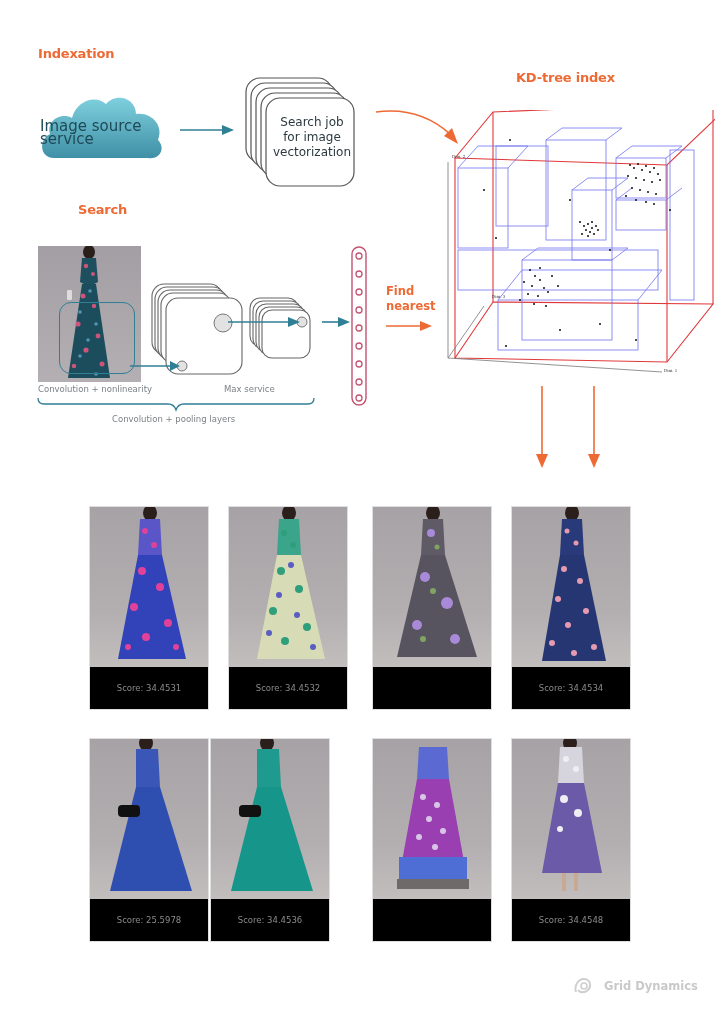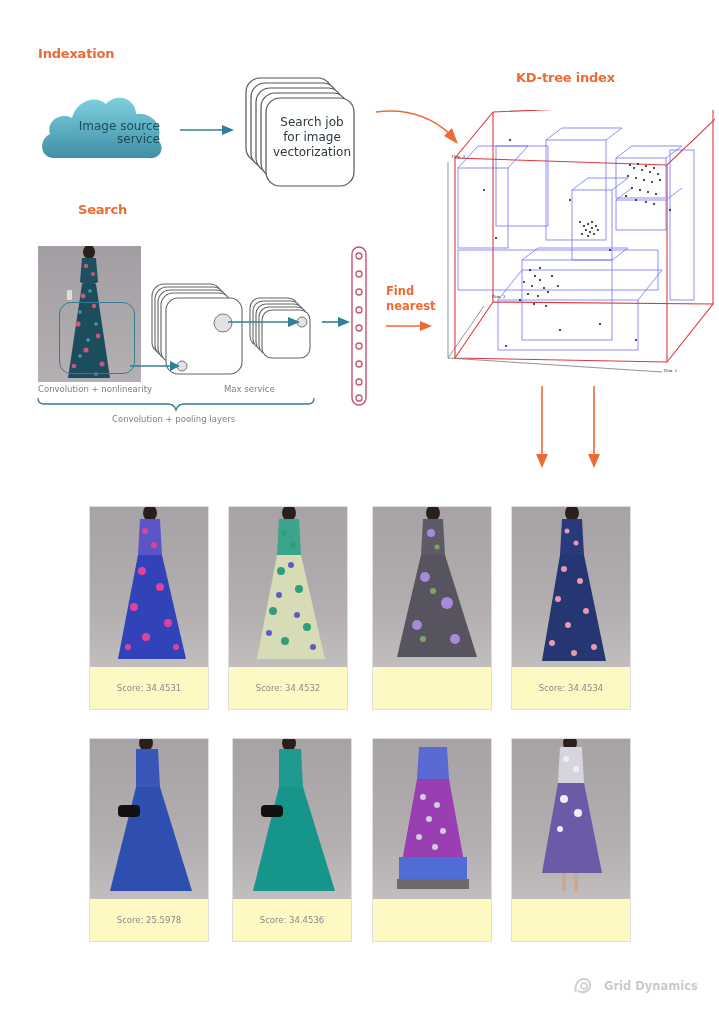--- a/index.html
+++ b/index.html
@@ -1,29 +1,29 @@
 <!DOCTYPE html>
 <html><head>
 <meta charset="utf-8">
 <style>
   html, body { margin: 0; padding: 0; background: #ffffff; }
   body { width: 719px; height: 1024px; position: relative; overflow: hidden;
          font-family: "DejaVu Sans", "Liberation Sans", sans-serif; }
   .abs { position: absolute; }
   .section-title { position: absolute; color: #ee6a35; font-weight: bold; font-size: 13px;
                    font-family: "DejaVu Sans", sans-serif; letter-spacing: -0.2px; }
-  .cloud-label { position: absolute; left: 40px; top: 120px; width: 120px; text-align: right;
-                 font-size: 12px; color: #1e4a57; line-height: 13px; }
+  .cloud-label { position: absolute; left: 40px; top: 120px; width: 120px; text-align: left;
+                 font-size: 15px; color: #1e4a57; line-height: 13px; }
   .spark-label { position: absolute; left: 268px; top: 115px; width: 88px; text-align: center;
                  font-size: 12px; color: #2b3a40; line-height: 15px; }
   .cap { position: absolute; font-size: 8.5px; color: #7b8186; white-space: nowrap; }
   .find { position: absolute; left: 386px; top: 284px; color: #ee6a35; font-weight: bold;
           font-size: 11.5px; line-height: 15px; }
   .card { position: absolute; width: 120px; height: 204px; border: 1px solid #dedede;
-          background: #fef9c3; box-sizing: border-box; }
+          background: #000000; box-sizing: border-box; }
   .card .photo { position: absolute; left: 0; top: 0; width: 118px; height: 160px;
                  background: linear-gradient(180deg, #a7a2a5 0%, #b3aeb0 65%, #c2bebd 100%); overflow: hidden; }
   .card .score { position: absolute; left: 0; top: 160px; width: 118px; height: 42px;
                  line-height: 42px; text-align: center; font-size: 8.5px; color: #8a8a8a; }
   .logo { position: absolute; left: 572px; top: 976px; display: flex; align-items: center; gap: 10px; }
   .logo-text { font-size: 11.5px; color: #c9c9c9; font-weight: bold; }
 </style>
 </head>
 <body>
 
@@ -392,21 +392,21 @@
   <div class="photo">
     <svg width="118" height="160">
         <ellipse cx="56" cy="4" rx="7" ry="8" fill="#2b1f1c"></ellipse>
         <path d="M46 10 L68 10 L70 48 L46 48 Z" fill="#3a57b8"></path>
         <path d="M46 48 L70 48 L102 152 L20 152 Z" fill="#2f4fb0"></path>
         <rect x="28" y="66" width="22" height="12" rx="4" fill="#111"></rect>
       </svg>
   </div>
   <div class="score">Score: 25.5978</div>
 </div>
-<div class="card" style="left:232px; top:738px;">
+<div class="card" style="left:210px; top:738px;">
   <div class="photo">
     <svg width="118" height="160">
         <ellipse cx="56" cy="4" rx="7" ry="8" fill="#2b1f1c"></ellipse>
         <path d="M46 10 L68 10 L70 48 L46 48 Z" fill="#1f9a8e"></path>
         <path d="M46 48 L70 48 L102 152 L20 152 Z" fill="#16958a"></path>
         <rect x="28" y="66" width="22" height="12" rx="4" fill="#111"></rect>
       </svg>
   </div>
   <div class="score">Score: 34.4536</div>
 </div>
@@ -438,20 +438,21 @@
           <circle cx="54" cy="20" r="3"></circle>
           <circle cx="64" cy="30" r="3"></circle>
           <circle cx="52" cy="60" r="4"></circle>
           <circle cx="66" cy="74" r="4"></circle>
           <circle cx="48" cy="90" r="3"></circle>
         </g>
         <rect x="50" y="134" width="4" height="18" fill="#c9a894"></rect>
         <rect x="62" y="134" width="4" height="18" fill="#c9a894"></rect>
       </svg>
   </div>
+  <div class="score">Score: 34.4548</div>
 </div>
 
 <div class="logo">
   <svg width="22" height="20">
     <path d="M4 16 C2 10 6 3 12 3 C18 3 20 10 16 14 C13 17 8 17 6 14" fill="none" stroke="#cfcfcf" stroke-width="2"></path>
     <circle cx="12" cy="10" r="3" fill="none" stroke="#cfcfcf" stroke-width="1.6"></circle>
   </svg>
   <span class="logo-text">Grid Dynamics</span>
 </div>
 

